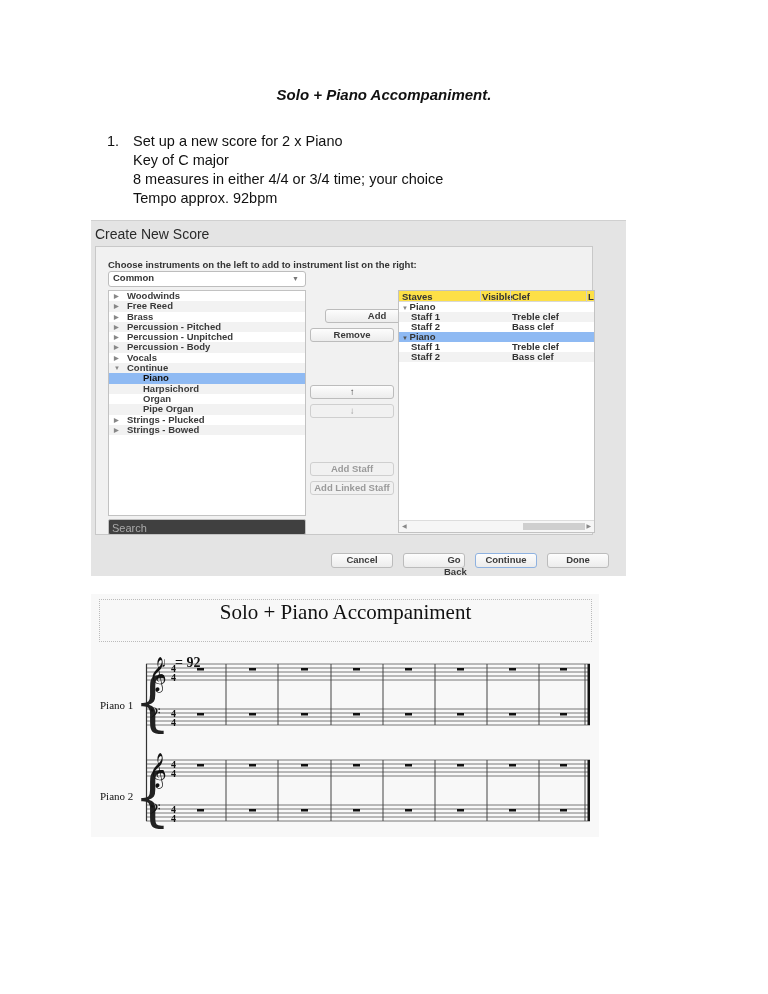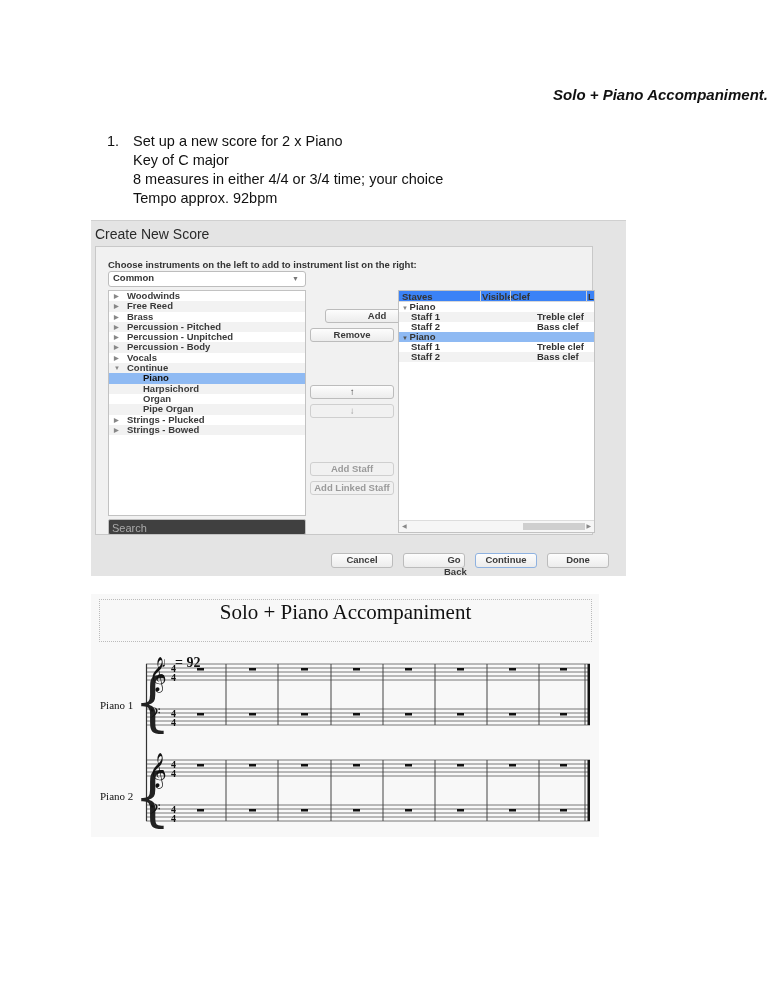--- a/index.html
+++ b/index.html
@@ -1,18 +1,18 @@
 <!DOCTYPE html>
 <html><head>
 <meta charset="utf-8">
 <style>
   * { box-sizing: border-box; margin: 0; padding: 0; }
   body { width: 768px; height: 994px; background: #ffffff; position: relative; font-family: "Liberation Sans", sans-serif; overflow: hidden; }
 
-  .doc-title { position: absolute; left: 0; width: 768px; top: 86px; text-align: right; font-family: "Liberation Sans", sans-serif; font-size: 15px; font-weight: bold; font-style: italic; color: #111; }
+  .doc-title { position: absolute; left: 0; width: 768px; top: 86px; text-align: center; font-family: "Liberation Sans", sans-serif; font-size: 15px; font-weight: bold; font-style: italic; color: #111; }
   .instructions { position: absolute; left: 107px; top: 132px; font-family: "Liberation Sans", sans-serif; font-size: 14.5px; color: #111; line-height: 19px; }
   .instructions .num { position: absolute; left: 0; top: 0; }
   .instructions .lines { margin-left: 26px; }
 
   
   .dialog { position: absolute; left: 91px; top: 220px; width: 535px; height: 356px; background: #e4e4e4; border-top: 1px solid #d0d0d0; }
   .dialog-title { position: absolute; left: 4px; top: 5px; font-size: 14px; font-weight: normal; color: #2a2a2a; }
   .dialog-panel { position: absolute; left: 4px; top: 25px; width: 498px; height: 289px; background: #f1f1f1; border: 1px solid #c8c8c8; }
   .dialog-prompt { position: absolute; left: 12px; top: 12px; font-size: 9.5px; font-weight: bold; color: #333; }
 
@@ -25,29 +25,29 @@
   .inst-item.child { padding-left: 34px; }
   .inst-item.selected { background: #8fbaf3 !important; color: #111; }
   .inst-item .tri { position: absolute; left: 5px; top: 0; font-size: 6px; color: #888; }
 
   .search { position: absolute; left: 12px; top: 272px; width: 198px; height: 16px; background: #404040; border: 1px solid #c2c2c2; border-radius: 2px; font-size: 11px; color: #aaa; padding: 2px 3px; }
 
   .btn { position: absolute; height: 14px; background: linear-gradient(#fdfdfd, #ececec); border: 1px solid #bcbcbc; border-radius: 3px; font-size: 9.5px; font-weight: bold; color: #3a3a3a; text-align: center; line-height: 12px; }
   .btn.disabled { color: #9a9a9a; border-color: #cfcfcf; background: #f1f1f1; }
 
   .staves { position: absolute; left: 302px; top: 43px; width: 197px; height: 243px; background: #fff; border: 1px solid #c2c2c2; overflow: hidden; }
-  .staves-head { height: 11px; background: #3b82f6; border-bottom: 1px solid #d8d8d8; font-size: 9.5px; font-weight: bold; color: #333; position: relative; }
+  .staves-head { height: 11px; background: #fde047; border-bottom: 1px solid #d8d8d8; font-size: 9.5px; font-weight: bold; color: #333; position: relative; }
   .staves-head span { position: absolute; top: 0; line-height: 11px; }
   .staves-head .sep { position: absolute; top: 0; height: 11px; width: 1px; background: #d0d0d0; }
   .stave-row { height: 10px; font-size: 9.5px; font-weight: bold; color: #333; position: relative; line-height: 10px; }
   .stave-row:nth-child(even) { background: #f2f2f2; }
   .stave-row.selected { background: #8fbaf3 !important; }
   .stave-row .c1 { position: absolute; left: 3px; }
   .stave-row .c1.child { left: 12px; }
-  .stave-row .c3 { position: absolute; left: 113px; margin-left: 25px; }
+  .stave-row .c3 { position: absolute; left: 113px; }
   .hscroll { position: absolute; left: 0; bottom: 0; width: 100%; height: 12px; background: #f6f6f6; border-top: 1px solid #ddd; }
   .hscroll .thumb { position: absolute; left: 124px; top: 2px; width: 62px; height: 7px; background: #cfcfcf; }
   .hscroll .la, .hscroll .ra { position: absolute; top: 1px; font-size: 6px; color: #888; }
 
   
   .score { position: absolute; left: 91px; top: 594px; width: 508px; height: 243px; background: #f8f8f8; }
   .score-titlebox { position: absolute; left: 8px; top: 5px; width: 493px; height: 43px; border: 1px dotted #bbb; }
   .score-title { position: absolute; left: 0; width: 100%; top: 0; text-align: center; font-family: "Liberation Serif", serif; font-size: 21px; color: #111; }
   .tempo { position: absolute; left: 70px; top: 61px; font-family: "Liberation Serif", serif; font-size: 14px; font-weight: bold; color: #111; }
   .part-label { position: absolute; font-family: "Liberation Serif", serif; font-size: 11px; color: #111; }

